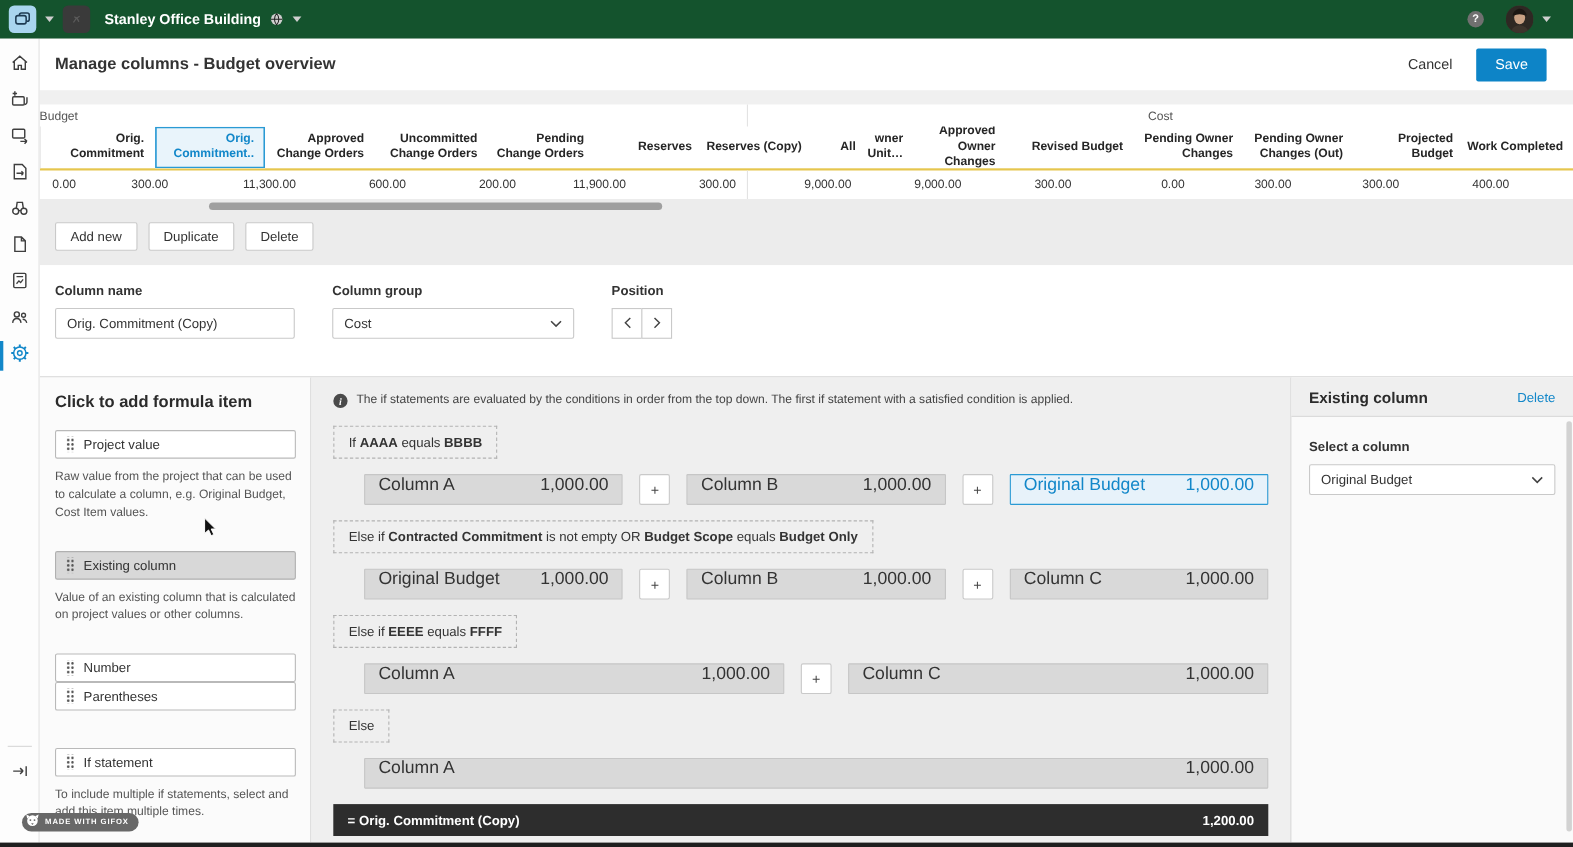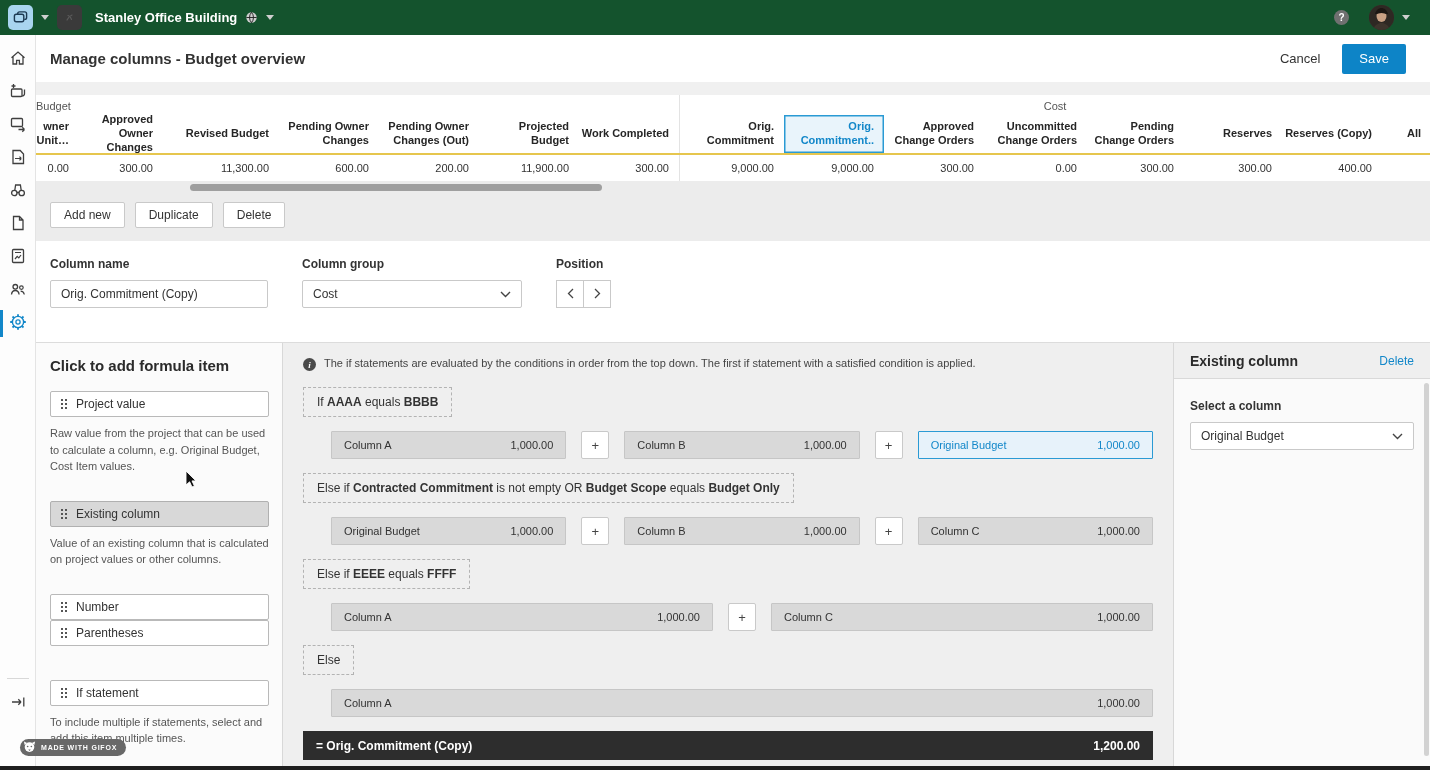--- a/index.html
+++ b/index.html
@@ -84,22 +84,22 @@
   .pal-item.no-desc { margin-bottom:34px; }
 
   .canvas { flex:1; overflow:hidden; padding:14px 20px 0; background:#efefef;}
   .info-row { display:flex; align-items:flex-start; gap:8px; margin-bottom:16px;}
   .info-ic { width:13px; height:13px; border-radius:50%; background:#4a4a4a; color:#fff; font-size:9px; font-weight:bold;
              display:flex; align-items:center; justify-content:center; flex:none; margin-top:1px; font-family:"Liberation Serif",serif; font-style:italic;}
   .info-text { font-size:11px; color:#444; }
   .cond { display:inline-block; border:1px dashed #b3b3b3; padding:7px 13px; font-size:12px; color:#333; margin-bottom:14px; cursor:pointer;}
   .cond b { font-weight:bold; }
   .frow { display:flex; gap:15px; margin:0 0 14px 28px; }
-  .chip { flex:1; height:28px; background:#d9d9d9; border:1px solid #c6c6c6; border-radius:1px; display:flex; align-items:center;
-          justify-content:space-between; padding:0 12px; font-size:11px; color:#333; cursor:pointer;}
+  .chip { flex:1; height:28px; background:#d9d9d9; border:1px solid #c6c6c6; border-radius:1px; display:flex; align-items:flex-start;
+          justify-content:space-between; padding:0 12px; font-size:16px; color:#333; cursor:pointer;}
   .chip.selected { background:#e7f2fa; border:1px solid #2a9ad4; color:#1287c9;}
   .op-btn { flex:none; width:28px; height:28px; background:#fff; border:1px solid #c9c9c9; border-radius:2px; font-size:13px; color:#444;
             display:flex; align-items:center; justify-content:center; cursor:pointer;}
   .result-bar { height:29px; background:#2d2d2d; color:#fff; display:flex; align-items:center; justify-content:space-between;
                 padding:0 13px; font-size:12px; font-weight:bold; margin-top:13px;}
 
   .inspector { width:257px; flex:none; background:#fafafa; border-left:1px solid #d8d8d8; position:relative;}
   .insp-head { height:36px; background:#efefef; border-bottom:1px solid #d9d9d9; display:flex; align-items:center; justify-content:space-between; padding:0 16px;}
   .insp-title { font-size:14px; font-weight:bold; color:#2b2b2b;}
   .insp-delete { font-size:12px; color:#1287c9; background:none; border:none; cursor:pointer; font-family:inherit;}
@@ -238,38 +238,38 @@
     </div>
 
     <div class="gap"></div>
 
     <div class="ptable">
       <div class="t-row">
         <div class="t-group budget g-label" style="width:643px">Budget</div>
         <div class="t-group cost g-label" style="width:751px; display:block">Cost</div>
       </div>
       <div class="t-row t-headers">
-        <div class="t-group budget">
-            <div class="th-cell" style="width: 43px;">wner Unit…</div>
-            <div class="th-cell" style="width: 84px;">Approved Owner Changes</div>
-            <div class="th-cell" style="width: 116px;">Revised Budget</div>
-            <div class="th-cell" style="width: 100px;">Pending Owner Changes</div>
-            <div class="th-cell" style="width: 100px;">Pending Owner Changes (Out)</div>
-            <div class="th-cell" style="width: 100px;">Projected Budget</div>
-            <div class="th-cell" style="width: 100px;">Work Completed</div>
-          </div>
         <div class="t-group cost">
             <div class="th-cell" style="width: 104px;">Orig. Commitment</div>
             <div class="th-cell selected" style="width: 100px;">Orig. Commitment..</div>
             <div class="th-cell" style="width: 100px;">Approved Change Orders</div>
             <div class="th-cell" style="width: 103px;">Uncommitted Change Orders</div>
             <div class="th-cell" style="width: 97px;">Pending Change Orders</div>
             <div class="th-cell" style="width: 98px;">Reserves</div>
             <div class="th-cell" style="width: 100px;">Reserves (Copy)</div>
             <div class="th-cell" style="width: 49px;">All</div>
+          </div>
+        <div class="t-group budget">
+            <div class="th-cell" style="width: 43px;">wner Unit…</div>
+            <div class="th-cell" style="width: 84px;">Approved Owner Changes</div>
+            <div class="th-cell" style="width: 116px;">Revised Budget</div>
+            <div class="th-cell" style="width: 100px;">Pending Owner Changes</div>
+            <div class="th-cell" style="width: 100px;">Pending Owner Changes (Out)</div>
+            <div class="th-cell" style="width: 100px;">Projected Budget</div>
+            <div class="th-cell" style="width: 100px;">Work Completed</div>
           </div>
       </div>
       <div class="t-row t-values">
         <div class="t-group budget">
             <div class="td-cell" style="width: 43px;">0.00</div>
             <div class="td-cell" style="width: 84px;">300.00</div>
             <div class="td-cell" style="width: 116px;">11,300.00</div>
             <div class="td-cell" style="width: 100px;">600.00</div>
             <div class="td-cell" style="width: 100px;">200.00</div>
             <div class="td-cell" style="width: 100px;">11,900.00</div>

